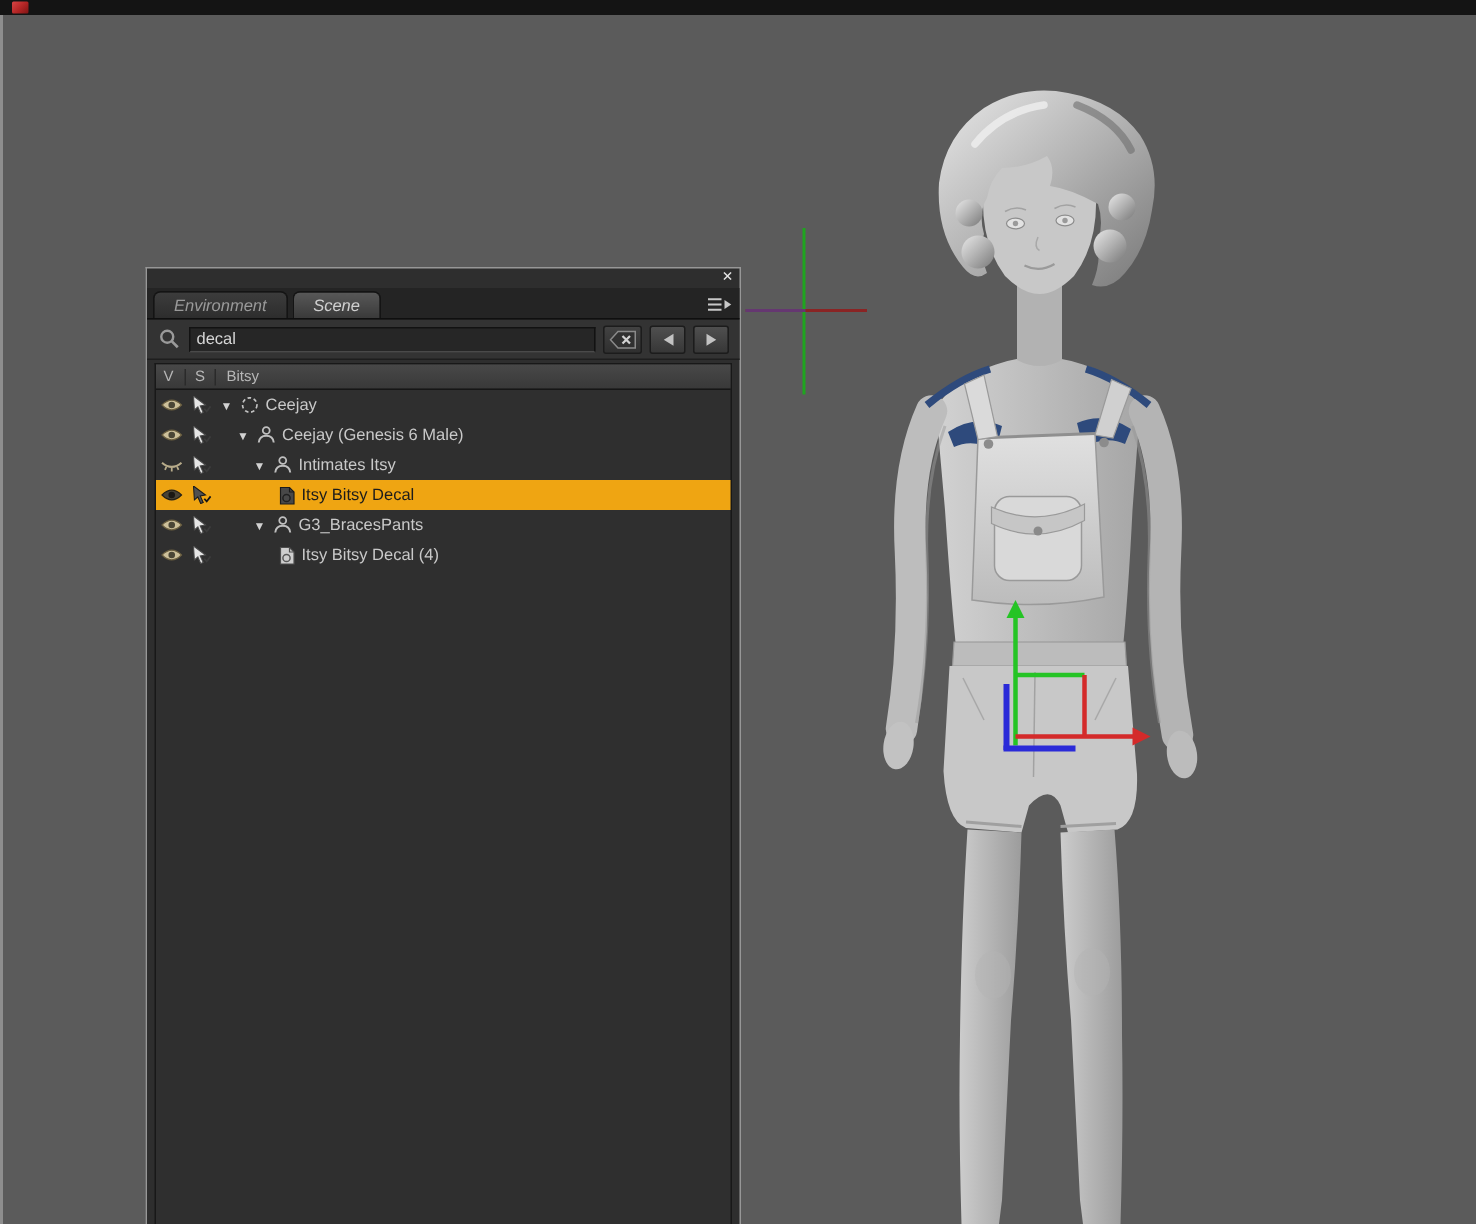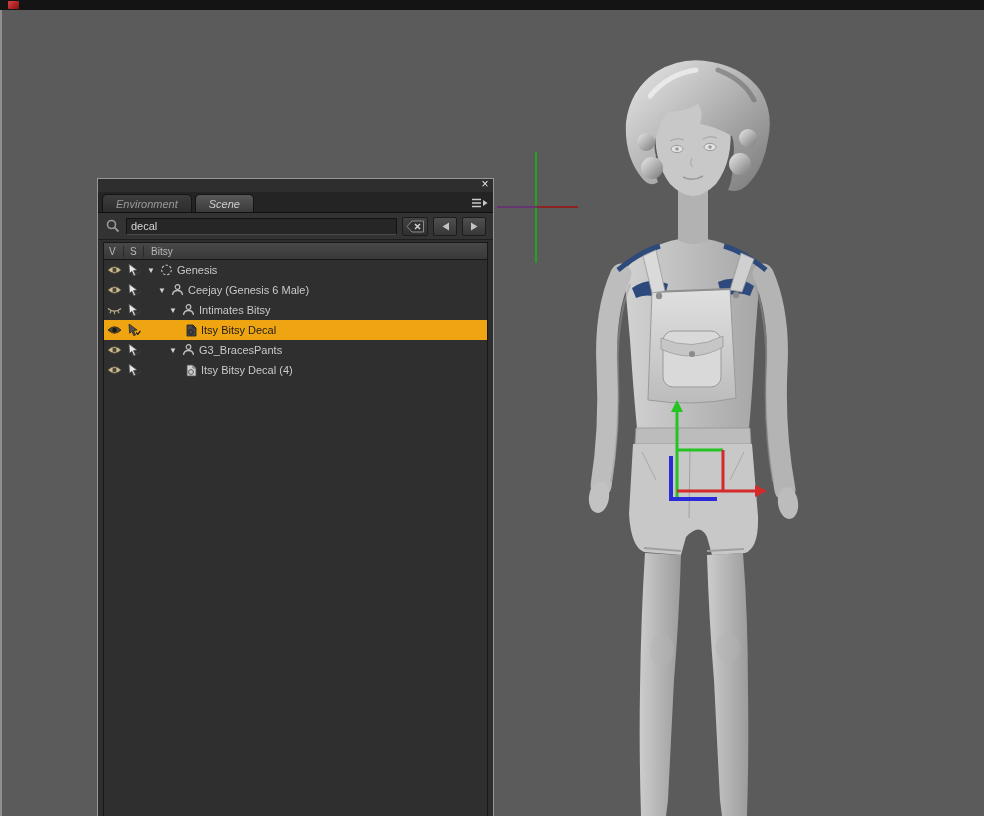--- a/index.html
+++ b/index.html
@@ -267,21 +267,21 @@
           <path d="M8.2 8.5 l1.6 1.8 l2.6-3.4" stroke="#3c3c3c" stroke-width="1.2" fill="none"></path>
         </svg>
       </span>
       <span class="row-content d0">
         <span class="expander">▼</span>
         <span class="nicon">
           <svg width="13" height="12" viewBox="0 0 13 12">
             <circle cx="6.5" cy="6" r="4.8" fill="none" stroke="#c2c2c2" stroke-width="1.1" stroke-dasharray="2.4 1.8"></circle>
           </svg>
         </span>
-        <span class="label">Genesis</span>
+        <span class="label">Ceejay</span>
       </span>
     </div>
 
     <div class="tree-row">
       <span class="cell">
         <svg width="15" height="10" viewBox="0 0 15 10">
           <path d="M1 5 Q7.5 -1.5 14 5 Q7.5 11.5 1 5 Z" fill="#cdc09a" stroke="#6b5f40" stroke-width="0.8"></path>
           <circle cx="7.5" cy="5" r="2.2" fill="#4a4636"></circle>
         </svg>
       </span>
@@ -317,21 +317,21 @@
         </svg>
       </span>
       <span class="row-content d2">
         <span class="expander">▼</span>
         <span class="nicon">
           <svg width="13" height="12" viewBox="0 0 13 12">
             <circle cx="6.5" cy="3" r="2.3" fill="none" stroke="#bfbfbf" stroke-width="1.2"></circle>
             <path d="M1.5 11 Q2 6.5 6.5 6.5 Q11 6.5 11.5 11" fill="none" stroke="#bfbfbf" stroke-width="1.3"></path>
           </svg>
         </span>
-        <span class="label">Intimates Bitsy</span>
+        <span class="label">Intimates Itsy</span>
       </span>
     </div>
 
     <div class="tree-row selected">
       <span class="cell">
         <svg width="15" height="10" viewBox="0 0 15 10">
           <path d="M1 5 Q7.5 -1.5 14 5 Q7.5 11.5 1 5 Z" fill="#cdc09a" stroke="#6b5f40" stroke-width="0.8"></path>
           <circle cx="7.5" cy="5" r="2.2" fill="#4a4636"></circle>
         </svg>
       </span>

